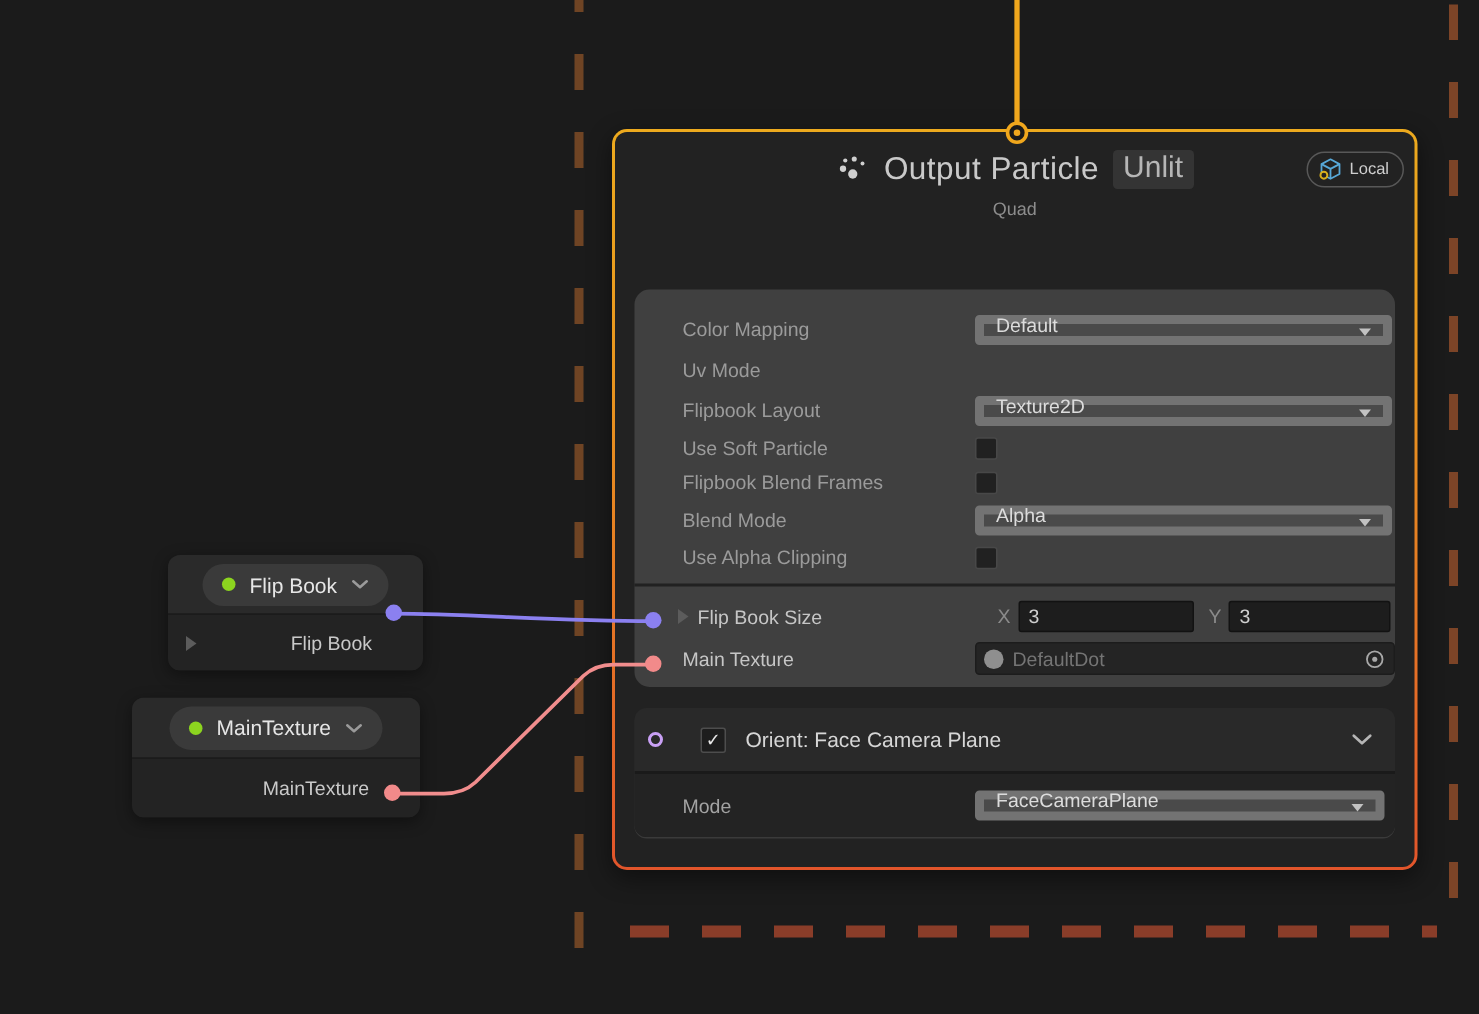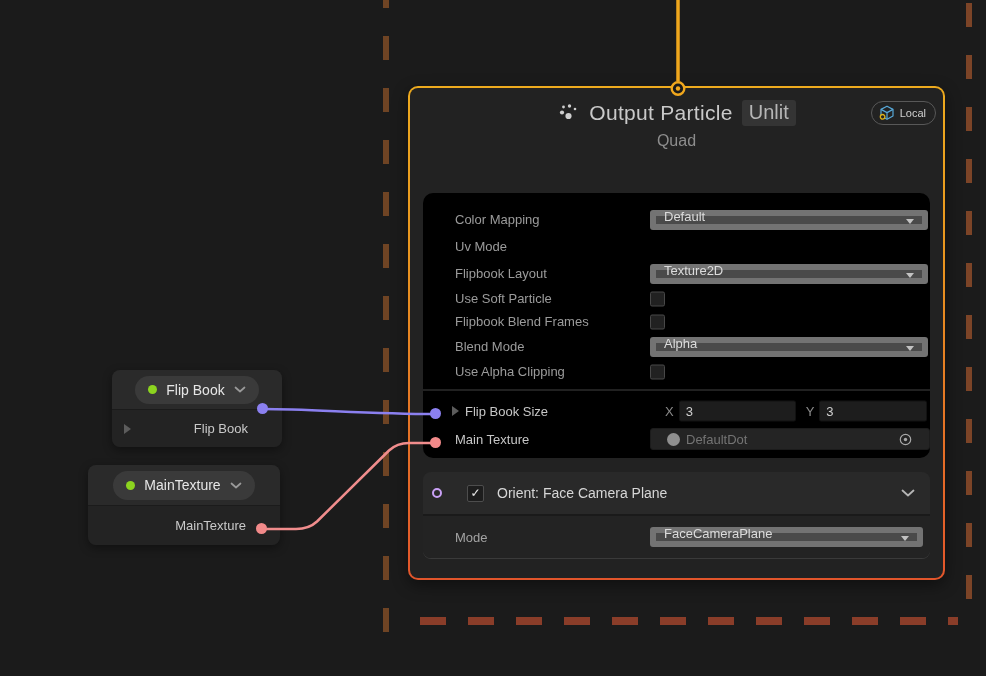--- a/index.html
+++ b/index.html
@@ -39,26 +39,26 @@
     position:absolute; left:0; right:0; top:11px; height:27px;
     display:flex; align-items:center; justify-content:center; gap:9px;
   }
   .node-title { font-size:21px; color:#c9c9c9; letter-spacing:.3px; }
   .node-tag { font-size:20px; color:#b6b6b6; background:#343434; border-radius:3px; padding:1px 7px 2px; }
   .space-badge {
     position:absolute; right:7px; top:13px; height:24px; border:1px solid #585858; border-radius:12px;
     display:flex; align-items:center; gap:5px; padding:0 9px 0 7px; color:#cfcfcf; font-size:11px;
     background:#222;
   }
-  .node-subtitle { position:absolute; left:0; right:0; top:130px; text-align:center; font-size:16px; color:#8d8d8d; top:44px; }
+  .node-subtitle { position:absolute; left:0; right:0; top:130px; text-align:center; font-size:12px; color:#8d8d8d; top:44px; }
 
   
   .settings-panel {
     position:absolute; left:13px; top:105px; width:507px; height:265px;
-    background:#000000; border-radius:10px; padding-top:13px;
+    background:#404040; border-radius:10px; padding-top:13px;
   }
   .row { position:relative; display:flex; align-items:center; }
   .row-h27 { height:27px; } .row-h23 { height:23px; } .row-h28 { height:28px; }
   .row-label { font-size:13px; color:#9b9b9b; padding-left:32px; }
   .row-label.light { color:#c6c6c6; }
   .panel-divider { height:2px; background:#212121; margin:6px 0; }
 
   .ctrl { position:absolute; left:227px; right:2px; top:50%; transform:translateY(-50%); }
   .dropdown {
     height:20px; background:#4a4a4a; border-radius:3px; border:6px solid #737373;
@@ -86,21 +86,21 @@
     display:flex; align-items:center; }
   .axis { font-size:13px; color:#8a8a8a; }
   .num-input {
     height:21px; background:#1d1d1d; border:1px solid #121212; border-radius:2px;
     font-size:13px; color:#cfcfcf; line-height:19px; padding-left:6px; margin-left:5px;
   }
   .num-x { width:117px; margin-right:10px; } .num-y { width:108px; }
 
   .object-field {
     height:22px; background:#242424; border:1px solid #1c1c1c; border-radius:3px;
-    display:flex; align-items:center; padding:0 16px;
+    display:flex; align-items:center; padding:0 5px;
   }
   .obj-circle { width:13px; height:13px; border-radius:50%; background:#8f8f8f; }
   .obj-name { font-size:13px; color:#747474; margin-left:6px; }
   .obj-picker { margin-left:auto; display:flex; align-items:center; }
 
   
   .orient-block {
     position:absolute; left:13px; top:384px; width:507px; height:86px;
     border-radius:8px; overflow:hidden; box-shadow:0 1px 0 #3a3a3a;
   }

